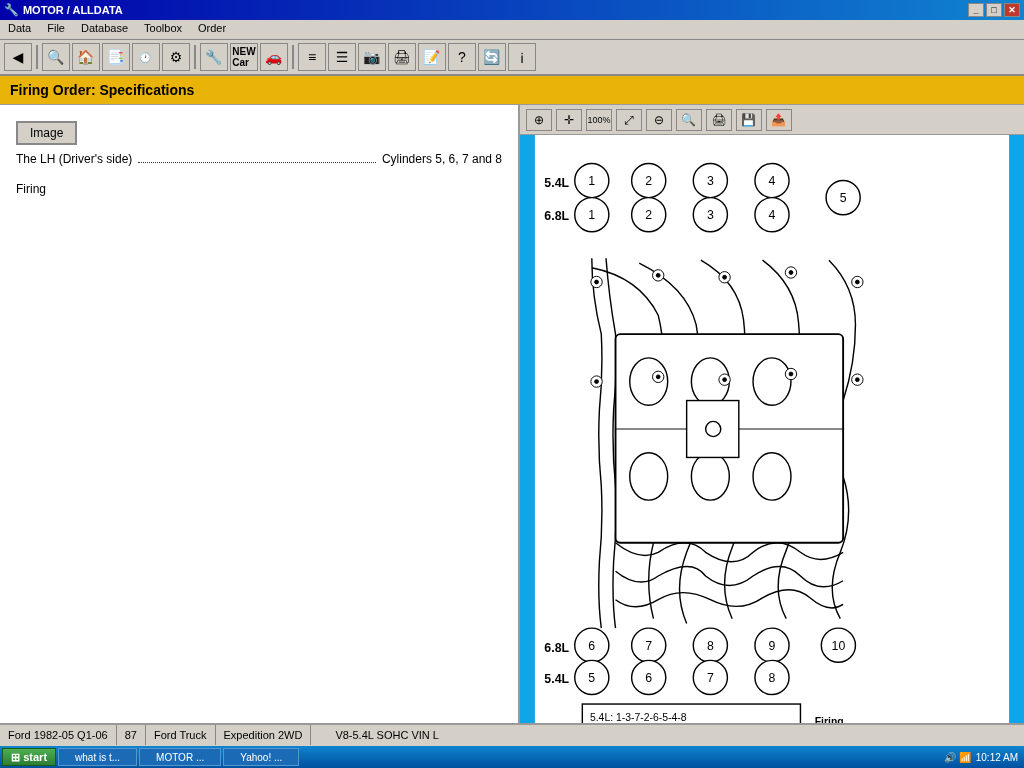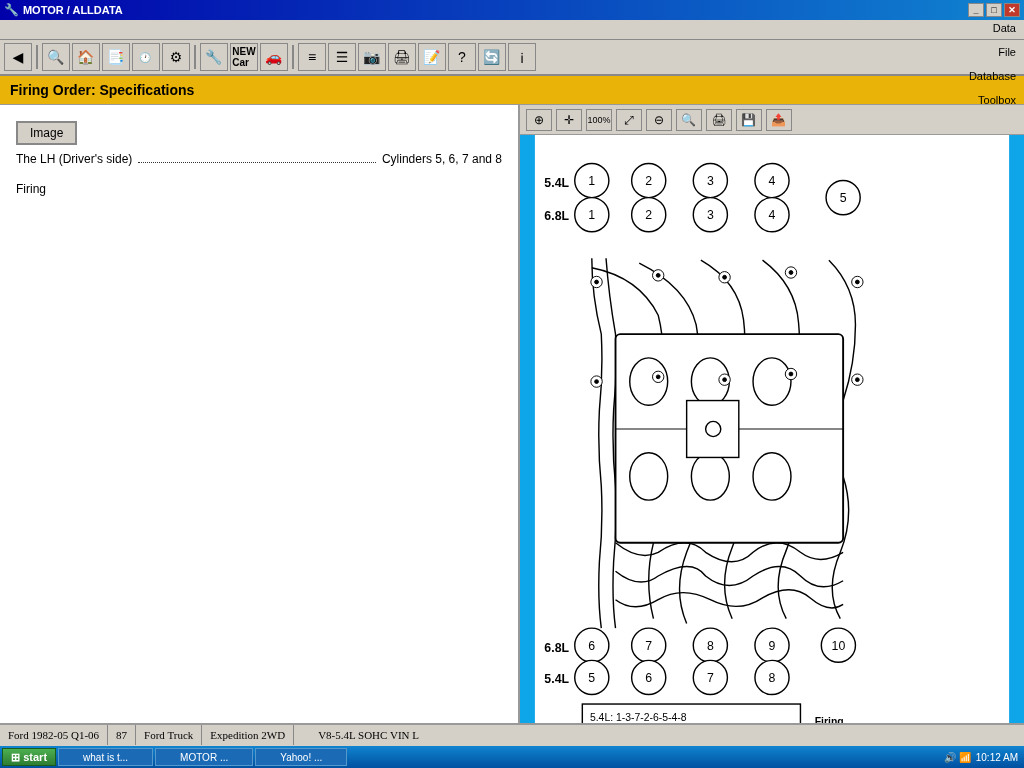--- a/index.html
+++ b/index.html
@@ -27,25 +27,24 @@
       display: flex; align-items: center; justify-content: center;
       cursor: pointer; color: black;
     }
     .title-btn-close { background: #c0392b; color: white; }
 
     
     #menu-bar {
       background: #d4d0c8;
       border-bottom: 1px solid #888;
       display: flex;
-      align-items: flex-end;
+      align-items: flex-start;
       height: 20px;
       padding: 0 4px;
       gap: 8px;
-      flex-direction: column;
     }
     .menu-item {
       font-size: 11px;
       cursor: pointer;
       padding: 2px 4px;
     }
 
     
     #toolbar {
       background: #d4d0c8;
@@ -153,21 +152,20 @@
       display: flex;
       align-items: center;
       font-size: 11px;
     }
     .status-segment {
       padding: 0 8px;
       border-right: 1px solid #888;
       height: 100%;
       display: flex;
       align-items: center;
-      font-family: Liberation Serif, serif;
     }
     .status-segment:last-child { border-right: none; margin-left: 16px; }
 
     
     #taskbar {
       position: fixed;
       bottom: 0;
       width: 1024px;
       height: 22px;
       background: linear-gradient(to bottom, #1084d0, #0050a0);
@@ -185,21 +183,21 @@
       height: 18px;
       border: 1px solid #1a5c1a;
       cursor: pointer;
       display: flex; align-items: center; gap: 3px;
     }
     .taskbar-item {
       background: #1a6ab5;
       border: 1px solid #5599cc;
       color: white;
       font-size: 10px;
-      padding: 1px 24px;
+      padding: 1px 16px;
       height: 18px;
       display: flex; align-items: center;
       cursor: pointer;
       white-space: nowrap;
     }
     .taskbar-tray {
       margin-left: auto;
       display: flex;
       align-items: center;
       gap: 4px;

